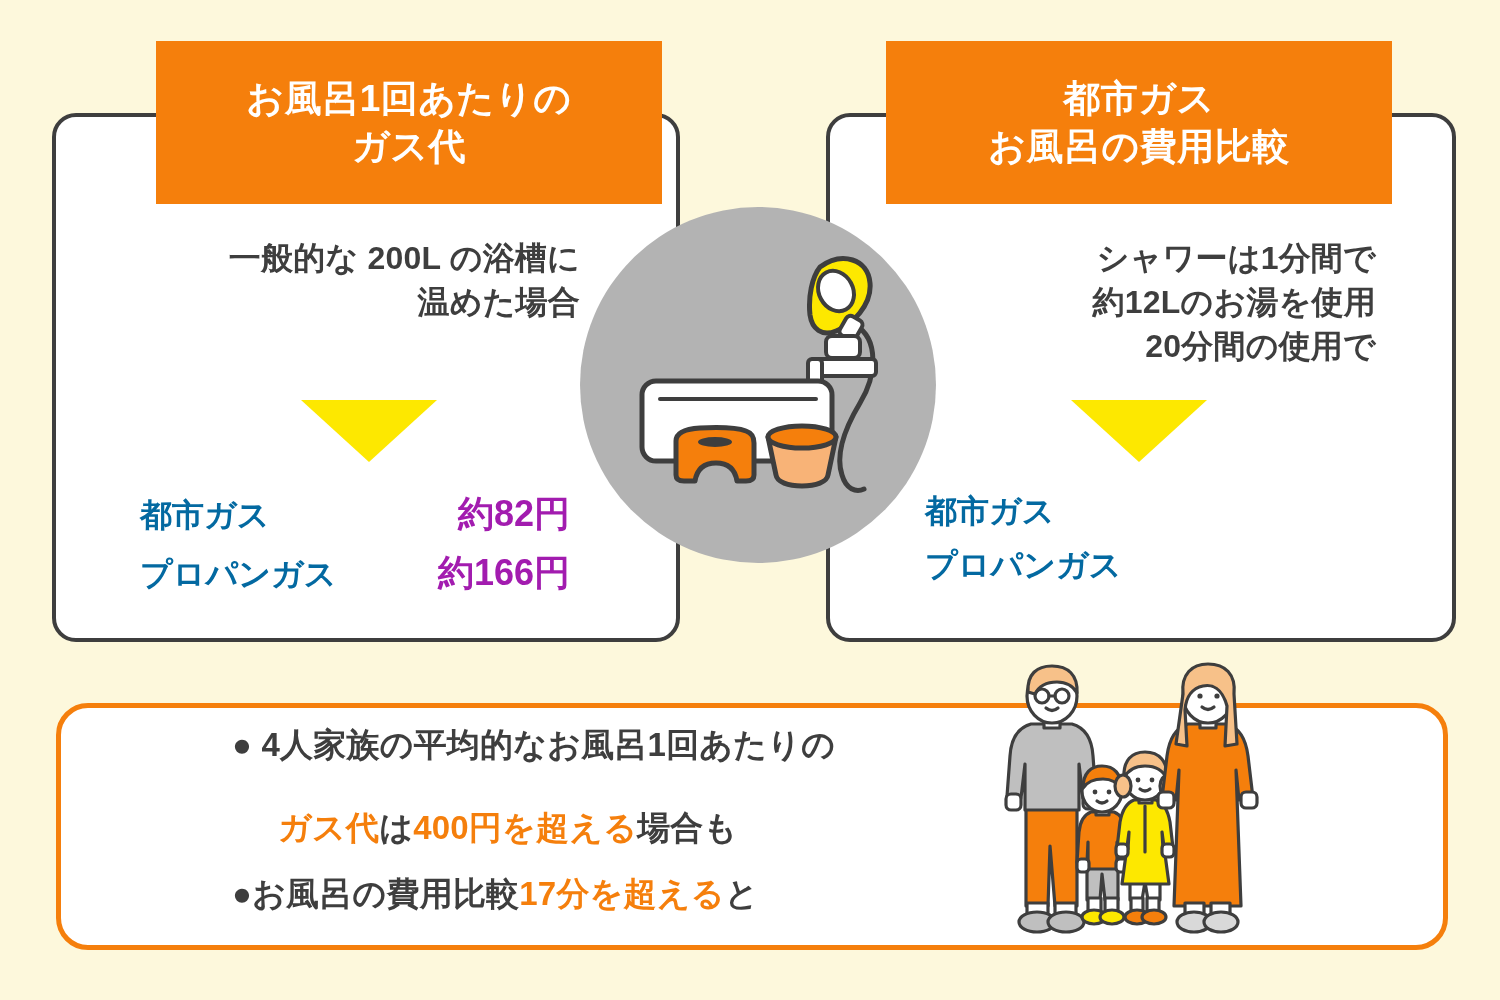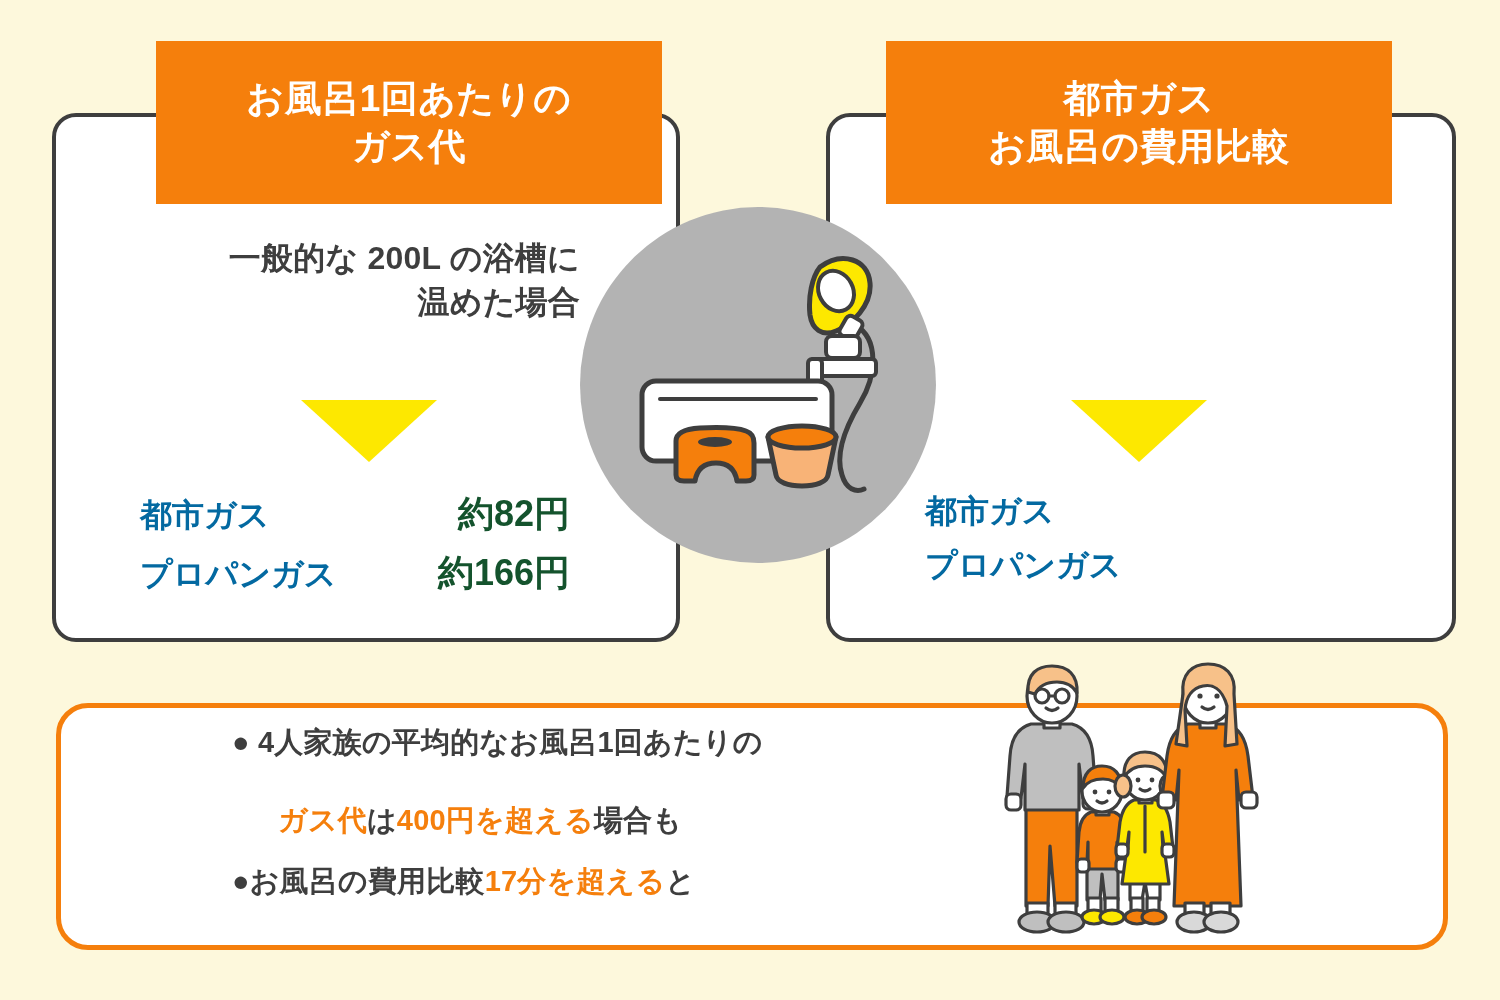--- a/index.html
+++ b/index.html
@@ -73,21 +73,21 @@
     justify-content: space-between;
     margin-bottom: 10px;
   }
   .price-label {
     color: #0369a1;
     font-size: 32px;
     font-weight: bold;
     white-space: nowrap;
   }
   .price-value {
-    color: #14532d;
+    color: #a21caf;
     font-size: 36px;
     font-weight: bold;
     white-space: nowrap;
   }
 
   
   #center-illustration {
     position: absolute;
     left: 580px; top: 207px;
     width: 356px; height: 356px;
@@ -107,21 +107,21 @@
     border-radius: 32px;
   }
   #bullets {
     position: absolute;
     left: 232px; top: 723px;
     width: 760px;
   }
   .bullet-block { margin-bottom: 22px; }
   .bullet-line {
     color: #3E3E3E;
-    font-size: 29px;
+    font-size: 33px;
     font-weight: bold;
     line-height: 1.34;
     letter-spacing: 0.2px;
     white-space: nowrap;
   }
   .bullet-line.indent-1 { padding-left: 46px; margin-top: 39px; }
   .bullet-line.indent-2 { padding-left: 36px; }
   .hl { color: #F57F0C; }
 
   
@@ -167,20 +167,25 @@
 
   <div class="card" id="card-right"></div>
 
   <div class="card-header" id="header-right">
     <div>
       <span>都市ガス</span>
       <span>お風呂の費用比較</span>
     </div>
   </div>
 
+  <div class="card-body" id="body-right">
+    <div>シャワーは1分間で</div>
+    <div>約12Lのお湯を使用</div>
+    <div>20分間の使用で</div>
+  </div>
 
   <div class="arrow-down" id="arrow-right"></div>
 
   <div class="price-table" id="prices-right">
     <div class="price-row">
       <span class="price-label">都市ガス</span>
     </div>
     <div class="price-row">
       <span class="price-label">プロパンガス</span>
     </div>

